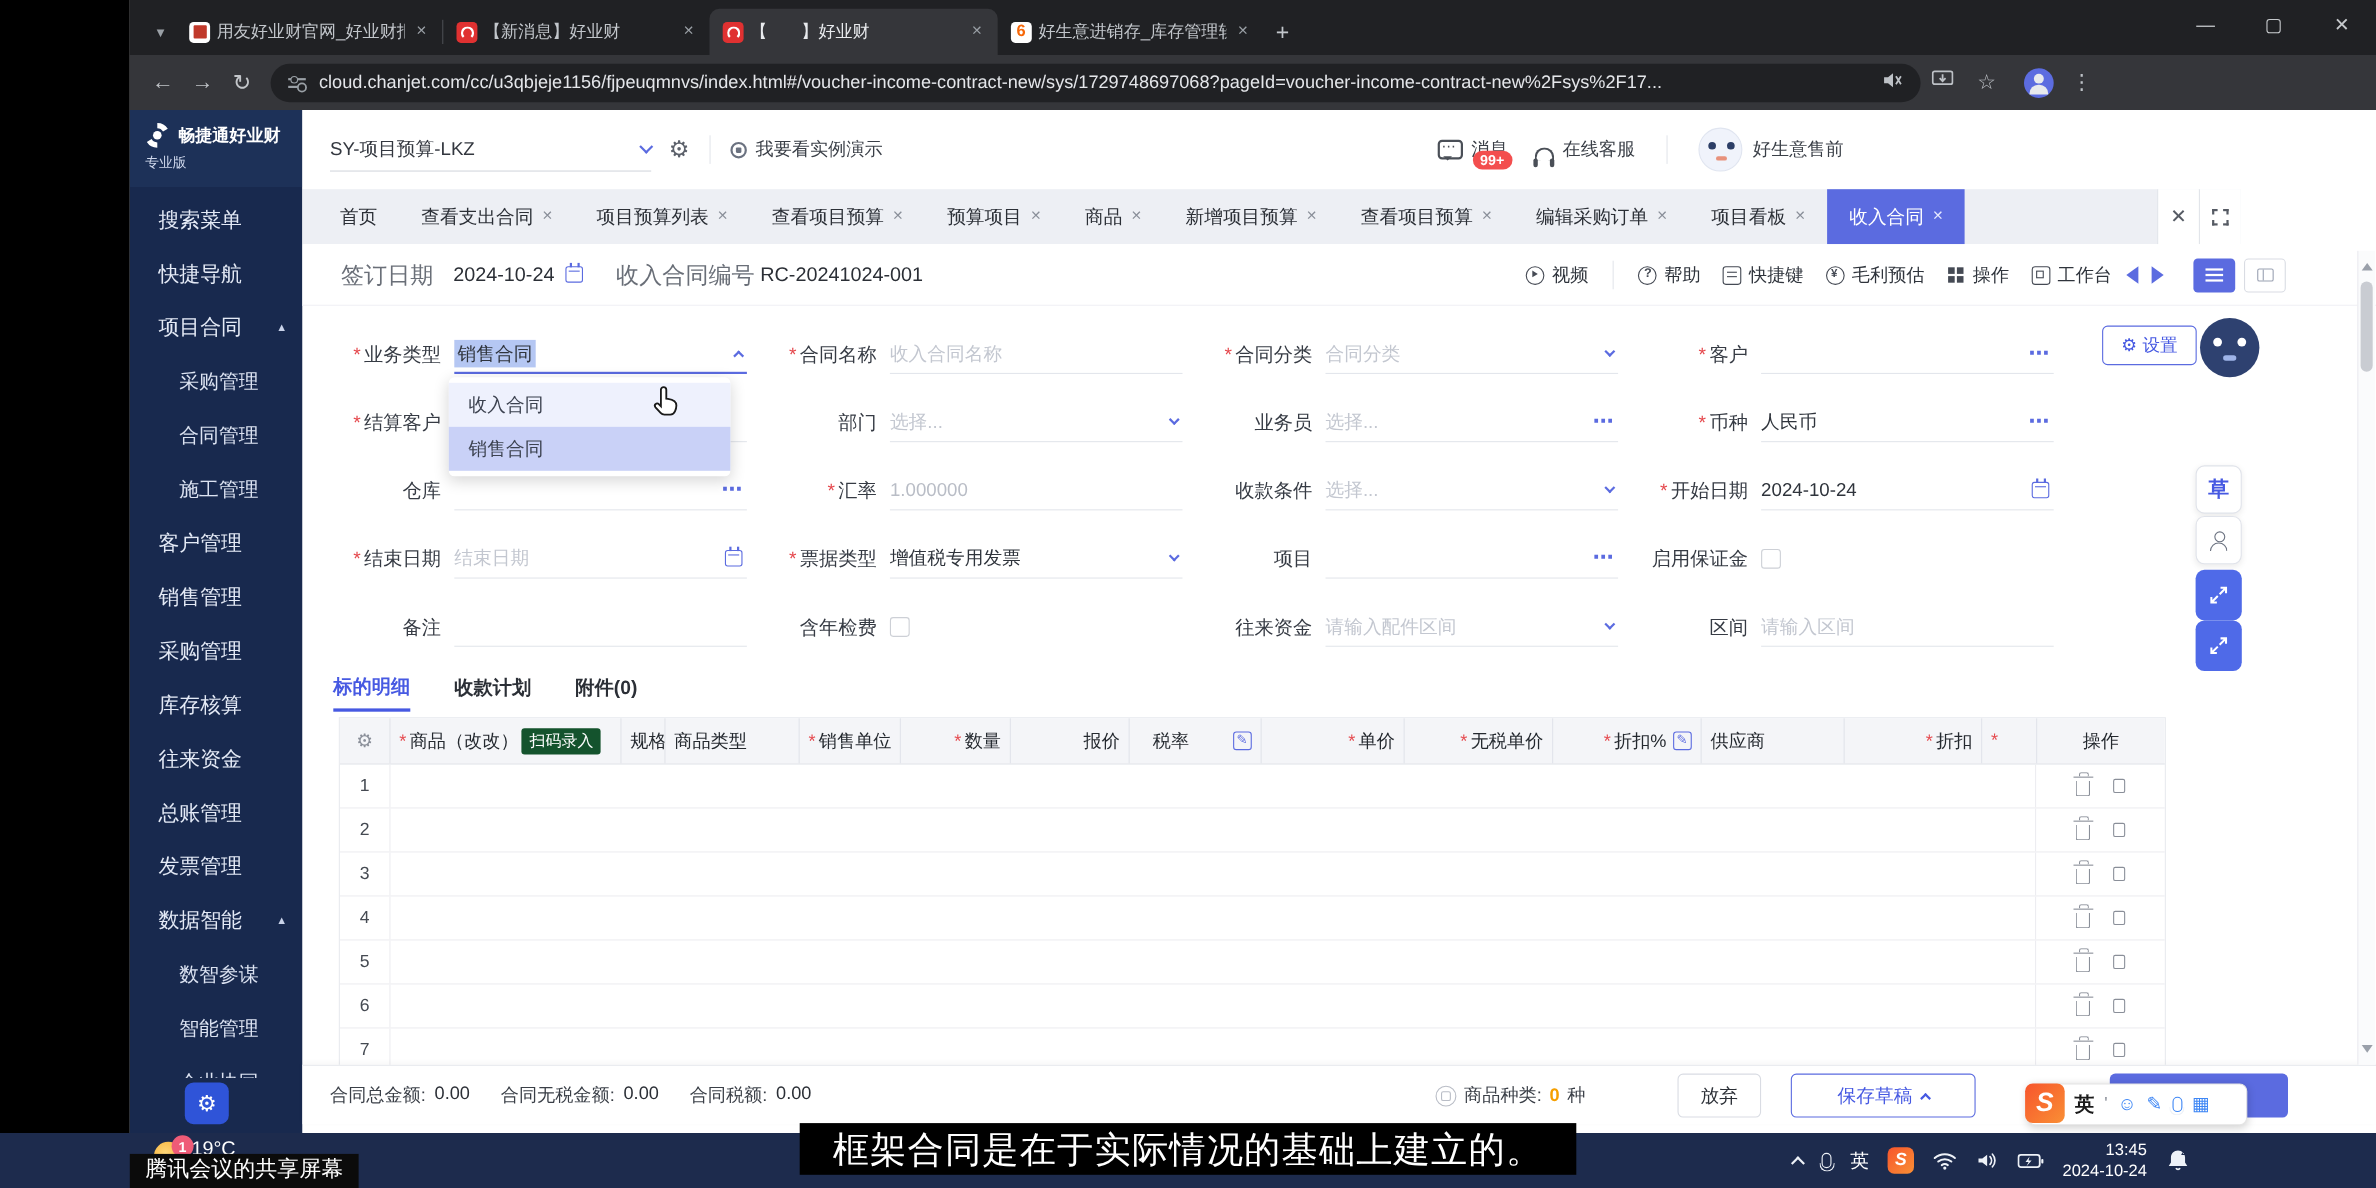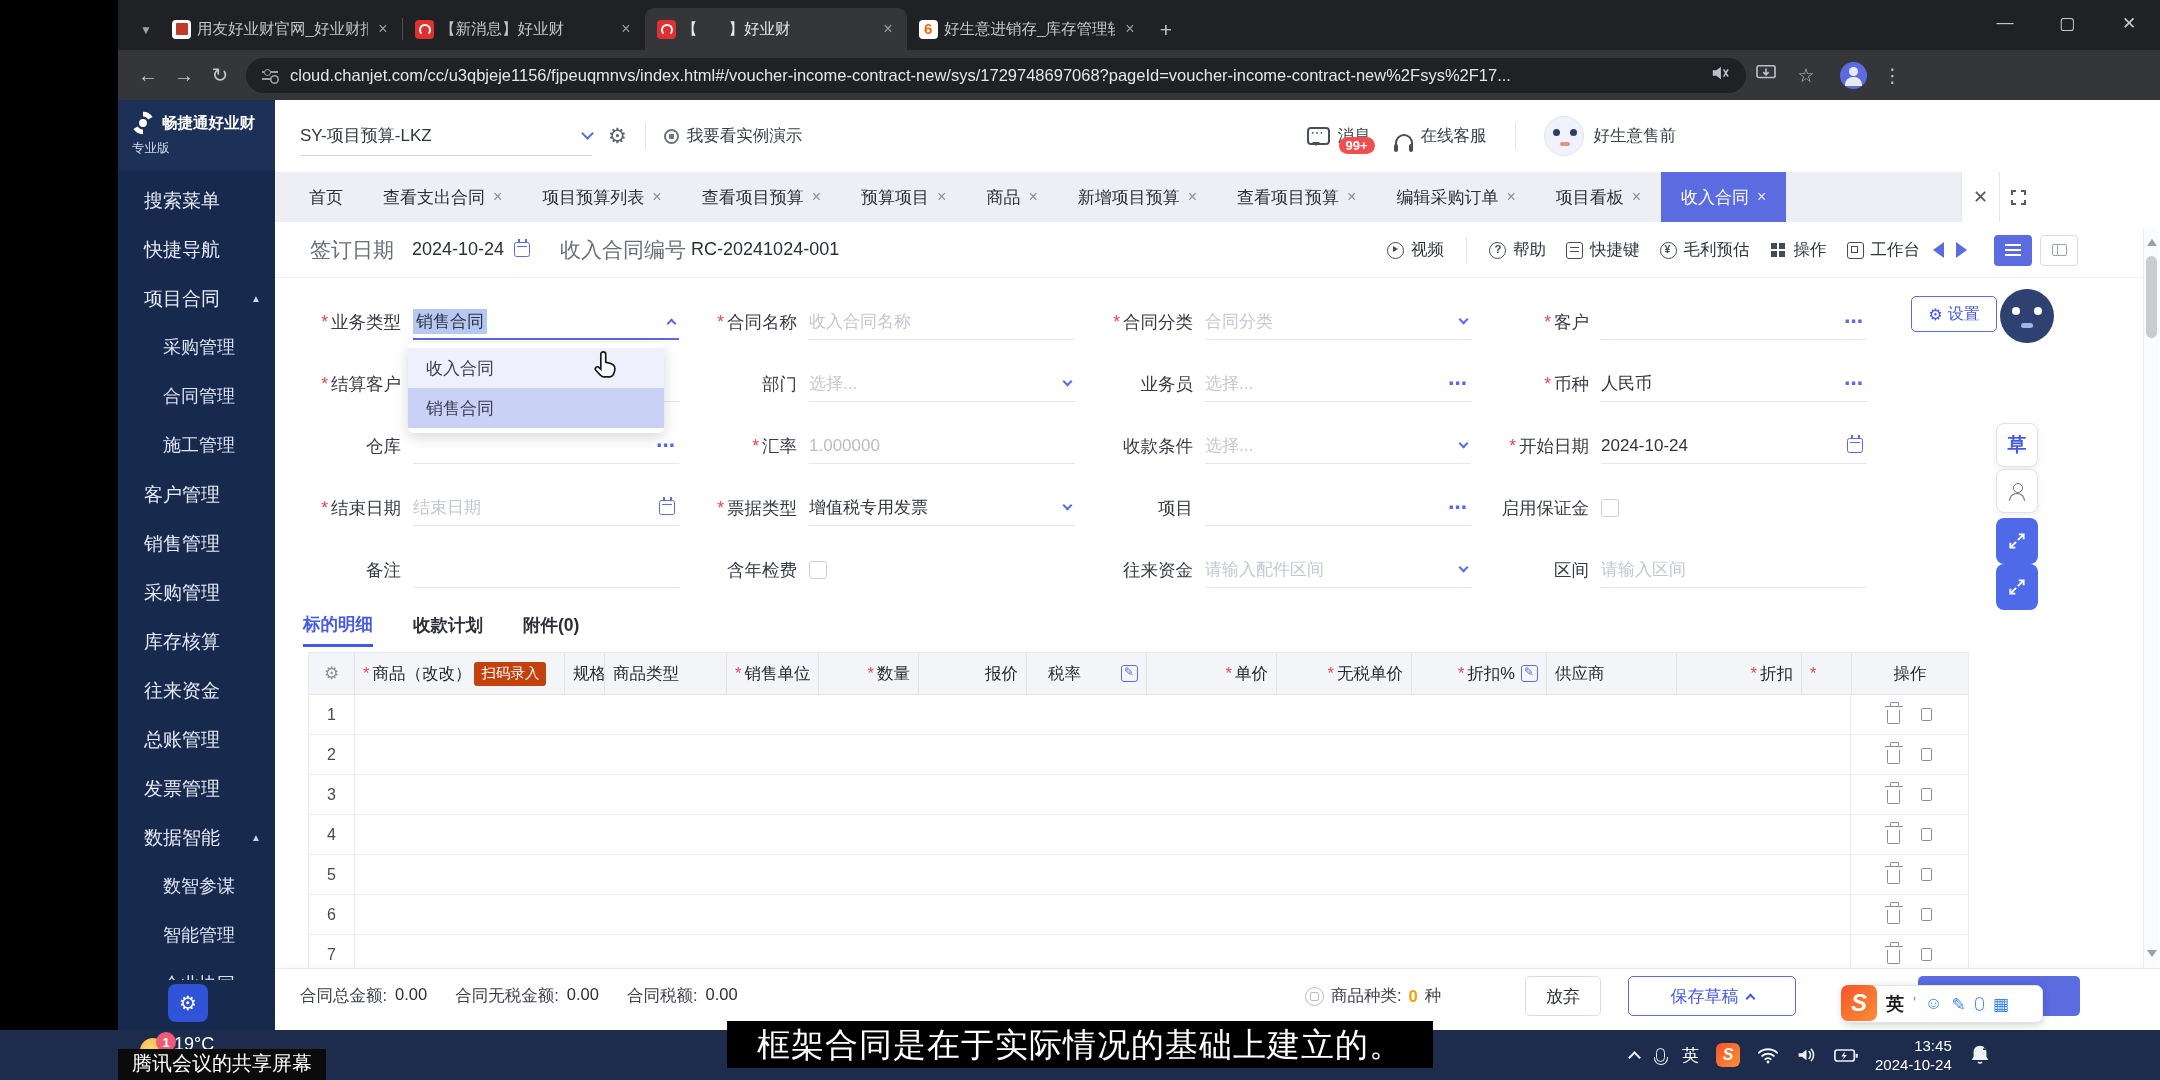--- a/index.html
+++ b/index.html
@@ -158,21 +158,21 @@
   .dtab.on{color:#4659e2;border-bottom:3px solid #4659e2;}
 
   
   .m-table{position:absolute;left:33px;top:552px;width:1661px;border:1px solid #e8eaef;}
   .thead{display:flex;height:42px;background:#f4f5f8;border-bottom:1px solid #e4e6eb;}
   .th{display:flex;align-items:center;padding:0 8px;font-size:16.5px;color:#24292f;border-right:1px solid #e2e4ea;overflow:hidden;white-space:nowrap;flex:none;}
   .th.ta-r{justify-content:flex-end;}
   .th.ta-c{justify-content:center;}
   .th:last-child{border-right:none;}
   .gear-g{color:#8a8f99;font-size:17px;}
-  .scanbadge{margin-left:3px;background:#c2410c;color:#fff;font-size:14.5px;padding:2.5px 7px;border-radius:3px;flex:none;}
+  .scanbadge{margin-left:3px;background:#14532d;color:#fff;font-size:14.5px;padding:2.5px 7px;border-radius:3px;flex:none;}
   .i-edit{width:17px;height:17px;border:1.5px solid #5b6be0;border-radius:3px;position:relative;display:inline-block;margin-left:6px;flex:none;}
   .i-edit::before{content:"✎";color:#5b6be0;font-size:12px;position:absolute;left:2px;top:-1px;}
   .tbody{height:276px;overflow:hidden;}
   .trow{display:flex;height:40px;border-bottom:1px solid #ededf1;}
   .td-num{width:46px;flex:none;display:flex;align-items:center;justify-content:center;font-size:16px;color:#454a52;border-right:1px solid #ededf1;}
   .td-body{flex:1;}
   .td-op{width:118px;flex:none;border-left:1px solid #ededf1;display:flex;align-items:center;justify-content:center;gap:18px;}
   .i-trash{width:13px;height:14px;border:1.5px solid #8a8f99;border-top:none;border-radius:0 0 2px 2px;position:relative;margin-top:4px;}
   .i-trash::before{content:"";position:absolute;top:-4px;left:-3.5px;width:18px;height:1.5px;background:#8a8f99;}
   .i-trash::after{content:"";position:absolute;top:-8px;left:2px;width:7px;height:3px;border:1.5px solid #8a8f99;border-bottom:none;border-radius:2px 2px 0 0;}

